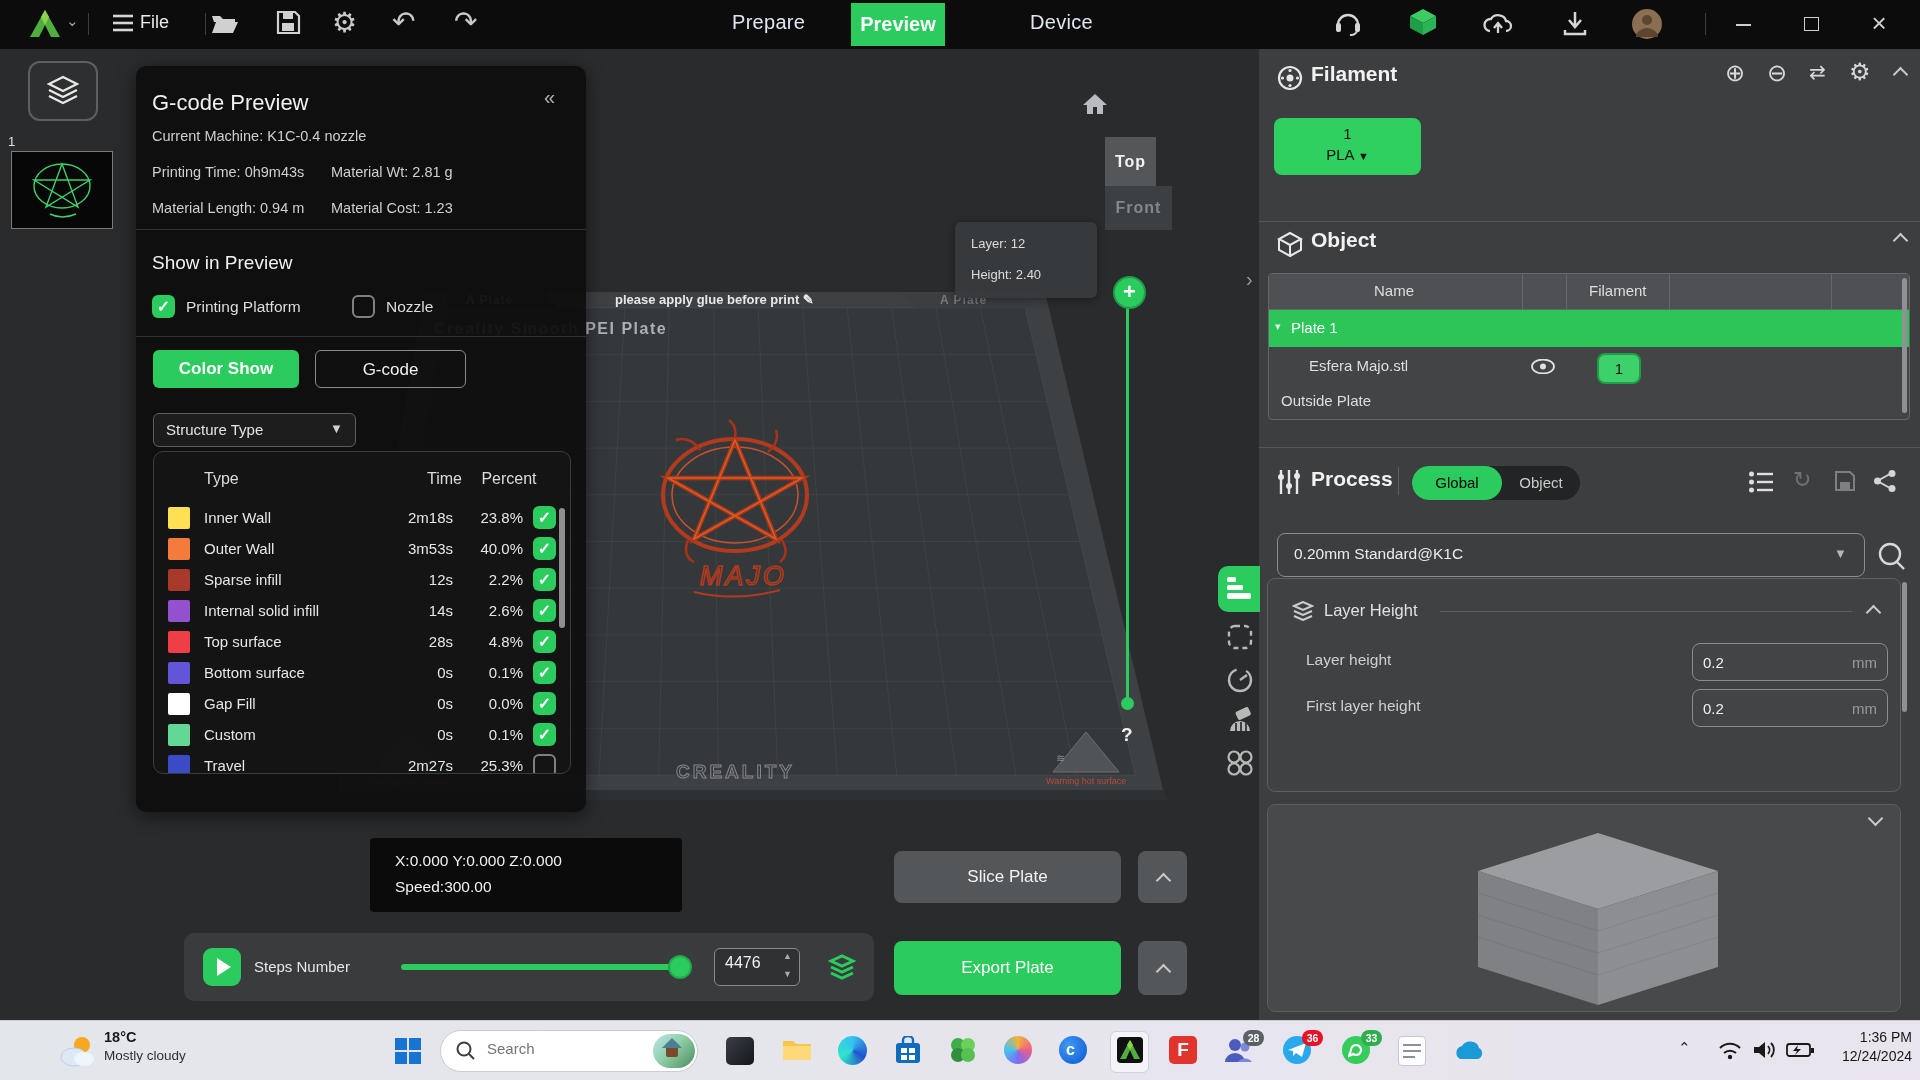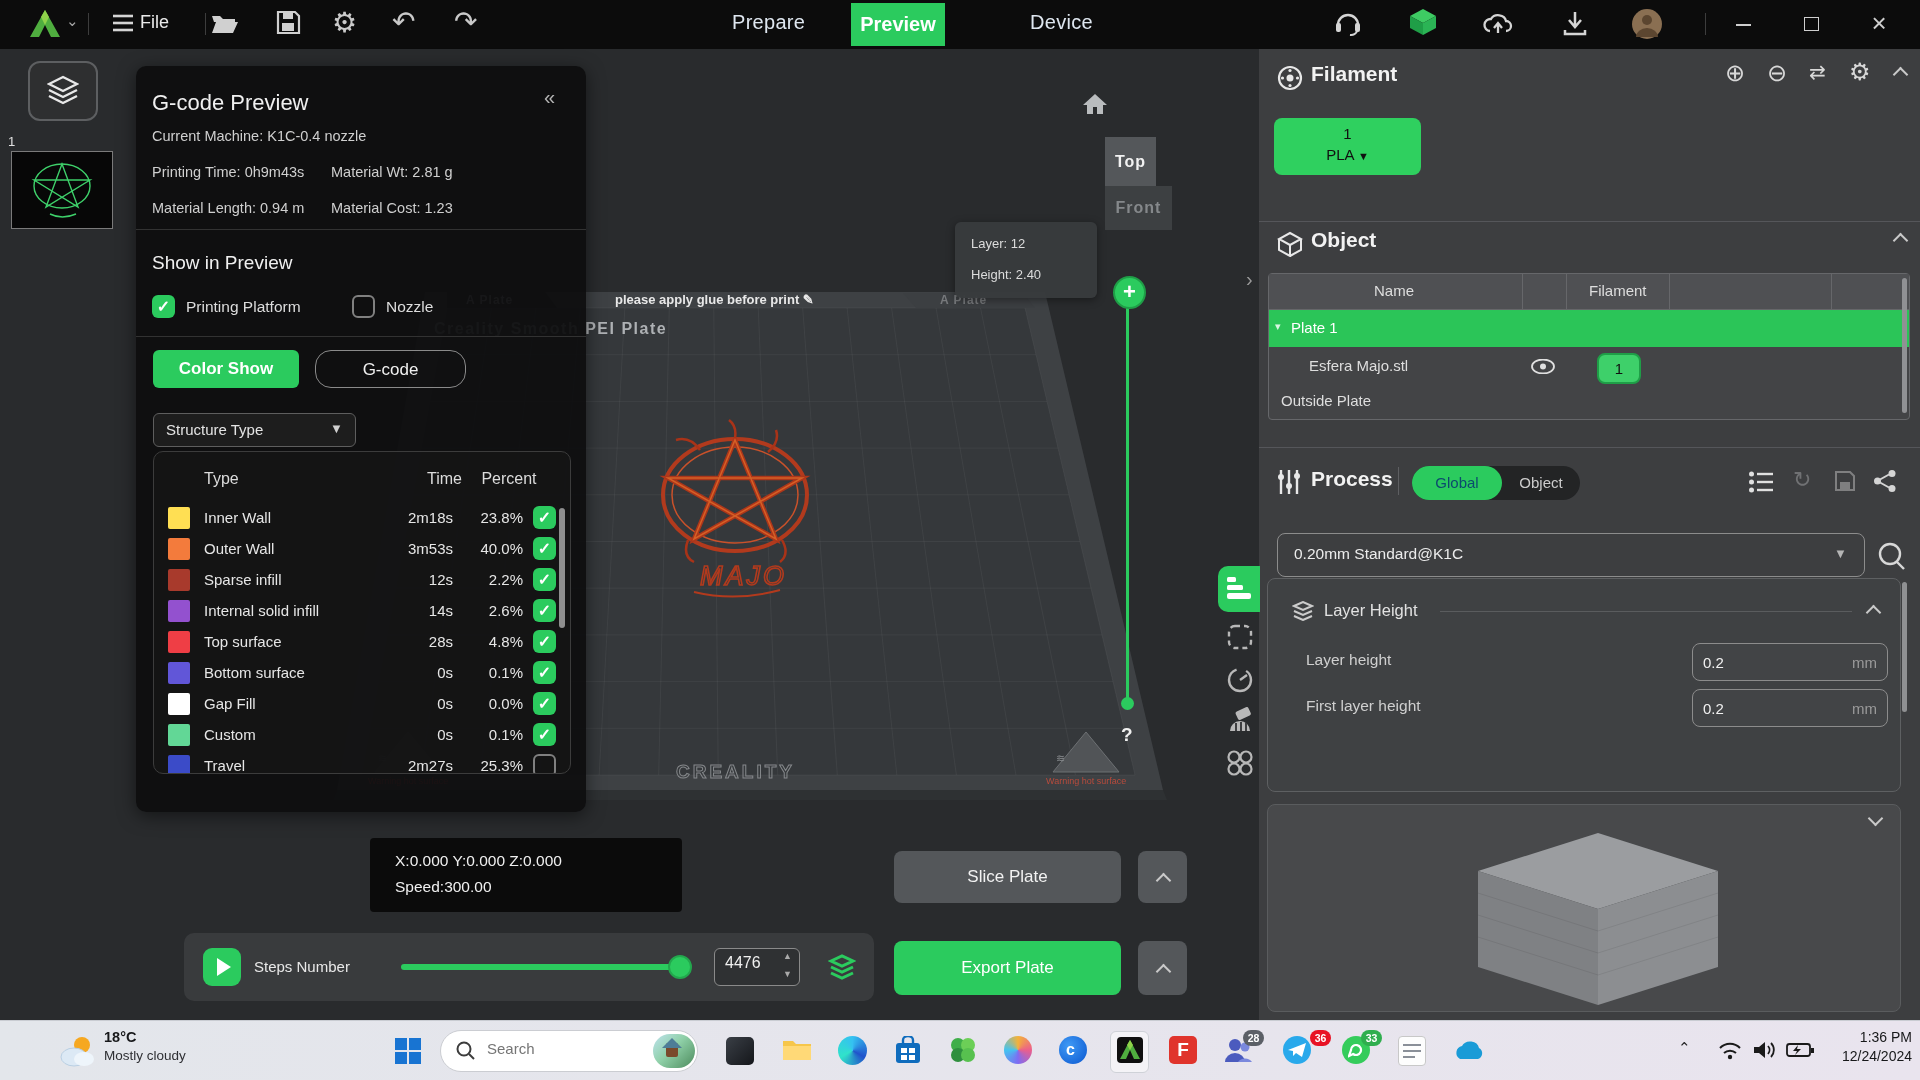--- a/index.html
+++ b/index.html
@@ -16,21 +16,21 @@
   .winbtn{position:absolute;top:0;width:46px;height:49px;color:#cfcfcf;text-align:center;}
   
   #layers-btn{left:28px;top:61px;width:66px;height:56px;background:#2e2f30;border:2px solid #5d5f61;border-radius:12px;}
   #plate-thumb{left:11px;top:151px;width:100px;height:76px;background:#070707;border:1px solid #7a7a7a;}
   
   #left-panel{left:136px;top:66px;width:450px;height:746px;background:rgba(13,13,14,0.92);
     border-radius:10px;box-shadow:0 4px 18px rgba(0,0,0,.5);color:#ddd;}
   .lp-div{position:absolute;left:0;width:450px;height:1px;background:#323232;}
   .lp-stat{font-size:14.5px;color:#cfcfcf;}
   .btn-green{background:#2bcb5e;color:#fff;border-radius:6px;text-align:center;font-weight:bold;}
-  .btn-ghost{background:transparent;border:1px solid #8a8a8a;color:#f0f0f0;border-radius:16px;text-align:center;}
+  .btn-ghost{background:transparent;border:1px solid #8a8a8a;color:#f0f0f0;border-radius:6px;text-align:center;}
   .cb{width:23px;height:23px;border-radius:6px;box-sizing:border-box;}
   .cb.on{background:#2bcb5e;color:#fff;font-size:16px;font-weight:bold;text-align:center;line-height:23px;}
   .cb.off{border:2px solid #808080;background:transparent;}
   #struct-table{left:17px;top:385px;width:418px;height:323px;background:rgba(22,22,22,0.72);
     border:1px solid #3c3c3c;border-radius:10px;overflow:hidden;box-sizing:border-box;}
   .sr{display:flex;align-items:center;height:31px;padding:0 14px;font-size:15px;color:#e6e6e6;}
   .sr .sw{width:22px;height:22px;margin-right:14px;border-radius:2px;flex:none;}
   .sr .nm{flex:1;}
   .sr .tm{width:66px;text-align:right;}
   .sr .pc{width:70px;text-align:right;margin-right:10px;}
@@ -430,21 +430,21 @@
             <line x1="20" y1="1" x2="20" y2="25"></line>
           </g>
           <circle cx="4" cy="8" r="3" fill="#e8e8e8"></circle>
           <circle cx="12" cy="17" r="3" fill="#e8e8e8"></circle>
           <circle cx="20" cy="7" r="3" fill="#e8e8e8"></circle>
         </svg>
     </span>
     <span class="t rp-title" style="left:52px;top:418px;">Process</span>
     <span class="abs" style="left:139px;top:418px;width:1px;height:28px;background:#5e5f62;"></span>
     <div class="abs" style="left:153px;top:417px;width:168px;height:34px;background:#232425;border-radius:17px;">
-      <div class="abs" style="left:0;top:0;width:90px;height:34px;background:#2bcb5e;border-radius:17px;color:#0c4a6e;font-size:15px;text-align:center;line-height:34px;">
+      <div class="abs" style="left:0;top:0;width:90px;height:34px;background:#2bcb5e;border-radius:17px;color:#000000;font-size:15px;text-align:center;line-height:34px;">
         <span>Global</span>
       </div>
       <div class="abs" style="left:90px;top:0;width:78px;height:34px;color:#cccccc;font-size:15px;text-align:center;line-height:34px;">
         <span>Object</span>
       </div>
     </div>
     <span class="t" style="left:490px;top:422px;">
       <svg width="24" height="22">
           <g stroke="#e0e0e0" stroke-width="2.4">
             <line x1="8" y1="3" x2="24" y2="3"></line>
@@ -697,21 +697,21 @@
           <circle cx="21" cy="11" r="4.5" fill="#7a88dd"></circle>
           <path d="M14,26 a8,7 0 0 1 14,0" fill="#7a88dd"></path>
         </svg>
     </span>
     <span class="badge" style="left:1243px;top:1029px;top:9px;left:1243px;background:#5b5f66;">28</span>
     <span class="abs" style="left:1283px;top:15px;width:28px;height:28px;border-radius:50%;background:#29a9eb;">
       <svg class="abs" style="left:5px;top:7px;" width="18" height="14">
           <polygon points="0,7 18,0 14,14 8,10 5,13 5,8" fill="#fff"></polygon>
         </svg>
     </span>
-    <span class="badge" style="left:1302px;top:9px;background:#e81224;margin-left:8px;">36</span>
+    <span class="badge" style="left:1302px;top:9px;background:#e81224;">36</span>
     <span class="abs" style="left:1342px;top:15px;width:28px;height:28px;border-radius:50%;background:#35cc5b;">
       <svg class="abs" style="left:6px;top:6px;" width="16" height="16">
           <path d="M3,8 a5,5 0 1 1 2,4 l-4,2 z" fill="none" stroke="#fff" stroke-width="2.2"></path>
         </svg>
     </span>
     <span class="badge" style="left:1361px;top:9px;background:#2fae4e;">33</span>
     <span class="abs" style="left:1398px;top:15px;width:26px;height:28px;background:#fdfdfd;border:1px solid #c8c8c8;border-radius:4px;">
       <svg class="abs" style="left:4px;top:6px;" width="18" height="16">
           <g stroke="#8a8f98" stroke-width="2">
             <line x1="0" y1="2" x2="18" y2="2"></line>

